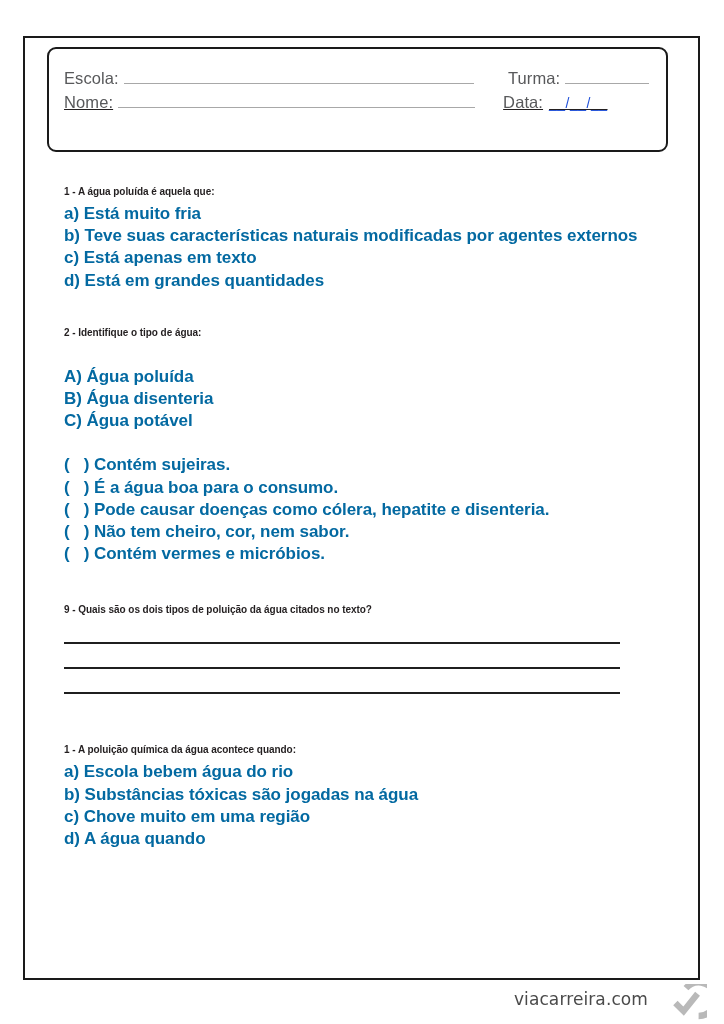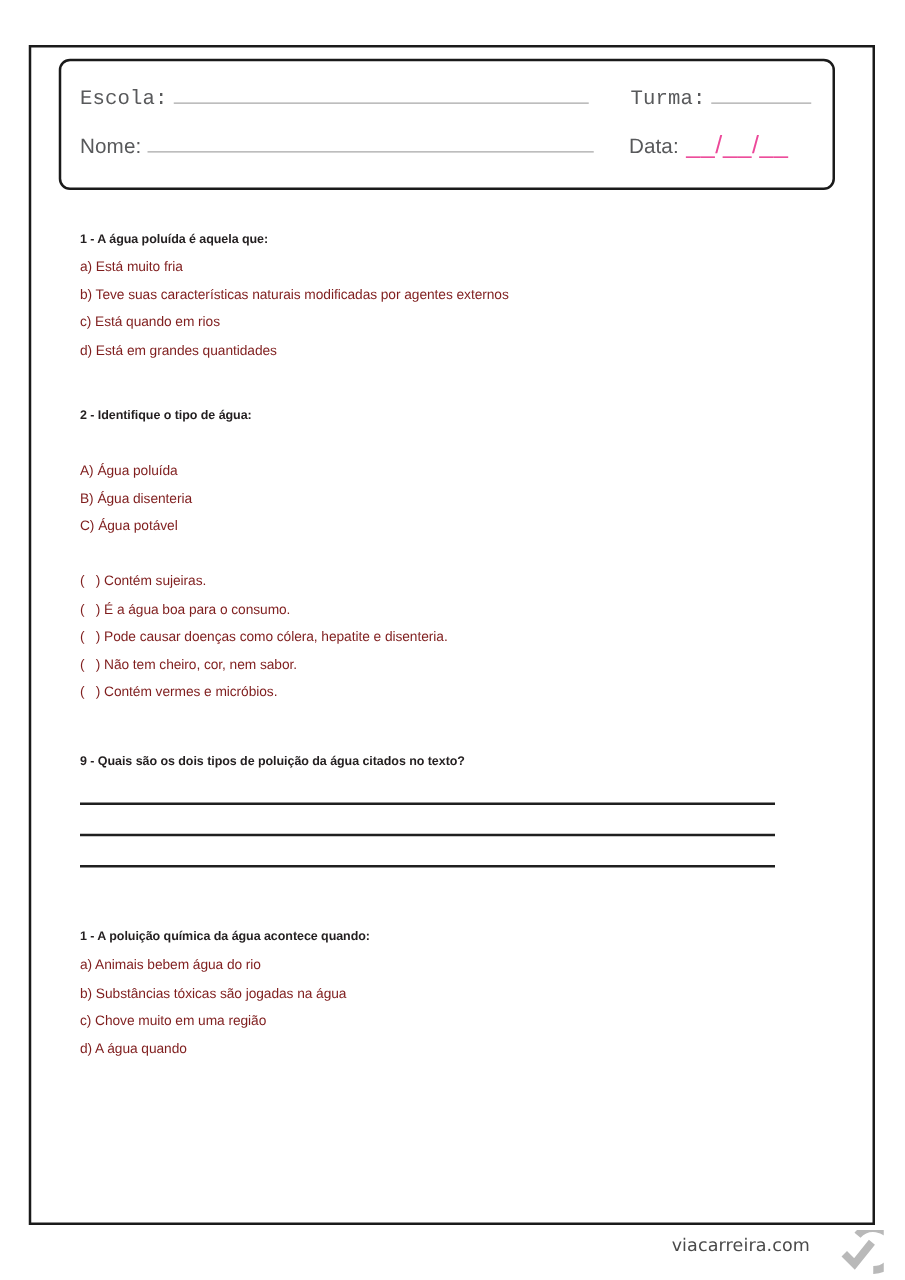--- a/index.html
+++ b/index.html
@@ -51,22 +51,22 @@
   .field-row {
     position: absolute;
     left: 0;
     width: 100%;
     height: 30px;
     display: flex;
     align-items: baseline;
     box-sizing: border-box;
     padding: 0 17px 0 15px;
   }
-  .field-row.row-1 { top: 20px; font-family: Liberation Mono, monospace; }
-  .field-row.row-2 { top: 56px; }
+  .field-row.row-1 { top: 20px; }
+  .field-row.row-2 { top: 44px; text-decoration: underline; }
 
   .field-label {
     font-size: 16.5px;
     color: #58595b;
     white-space: nowrap;
     letter-spacing: 0.1px;
   }
 
   .rule {
     display: inline-block;
@@ -77,22 +77,22 @@
   .rule-escola { width: 351px; }
   .rule-nome   { width: 357px; }
   .rule-turma  { width: 84px; }
 
   .spacer-escola { width: 18px; }
   .spacer-nome   { width: 12px; }
 
   .field-label.right-label { margin-left: 16px; }
 
   .date-slots {
-    font-size: 20px;
-    color: #ec4899;
+    font-size: 14px;
+    color: #1d4ed8;
     margin-left: 6px;
     letter-spacing: 0.5px;
     white-space: pre;
   }
 
   
   .content {
     position: absolute;
     left: 64px;
     top: 181px;
@@ -104,23 +104,23 @@
   .q-title {
     font-size: 10px;
     font-weight: bold;
     color: #231f20;
     line-height: 22px;
     margin: 0;
     letter-spacing: -0.05px;
   }
 
   .opt {
-    font-size: 11px;
-    font-weight: normal;
-    color: #7f1d1d;
+    font-size: 17px;
+    font-weight: bold;
+    color: #0369a1;
     line-height: 22.2px;
     margin: 0;
     white-space: pre;
     letter-spacing: -0.05px;
   }
 
   .gap-sm { height: 22px; }
   .gap-md { height: 30px; }
   .gap-lg { height: 34px; }
 
@@ -140,21 +140,21 @@
     position: absolute;
     left: 0;
     top: 984px;
     width: 724px;
     height: 40px;
   }
   .watermark {
     position: absolute;
     right: 76px;
     top: 5px;
-    font-size: 14px;
+    font-size: 17px;
     color: #4a4a4a;
     letter-spacing: 0.1px;
     font-family: "DejaVu Sans", sans-serif;
   }
   .logo {
     position: absolute;
     right: 17px;
     top: 0px;
     width: 42px;
     height: 42px;
@@ -182,21 +182,21 @@
       <span class="date-slots">__/__/__</span>
     </div>
   </div>
 
   <div class="content">
 
     <div class="q-block">
       <p class="q-title">1 - A água poluída é aquela que:</p>
       <p class="opt">a) Está muito fria</p>
       <p class="opt">b) Teve suas características naturais modificadas por agentes externos</p>
-      <p class="opt">c) Está quando em rios</p>
+      <p class="opt">c) Está apenas em texto</p>
       <p class="opt">d) Está em grandes quantidades</p>
     </div>
 
     <div class="gap-md"></div>
 
     <div class="q-block">
       <p class="q-title">2 -  Identifique o tipo de água:</p>
       <div class="gap-sm"></div>
       <p class="opt">A) Água poluída</p>
       <p class="opt">B) Água disenteria</p>
@@ -217,21 +217,21 @@
         <div class="answer-line"></div>
         <div class="answer-line"></div>
         <div class="answer-line"></div>
       </div>
     </div>
 
     <div class="gap-sm"></div>
 
     <div class="q-block">
       <p class="q-title">1 - A poluição química da água acontece quando:</p>
-      <p class="opt">a) Animais bebem água do rio</p>
+      <p class="opt">a) Escola bebem água do rio</p>
       <p class="opt">b) Substâncias tóxicas são jogadas na água</p>
       <p class="opt">c) Chove muito em uma região</p>
       <p class="opt">d) A água quando</p>
     </div>
 
   </div>
 
   <div class="footer">
     <span class="watermark">viacarreira.com</span>
     <span class="logo">

